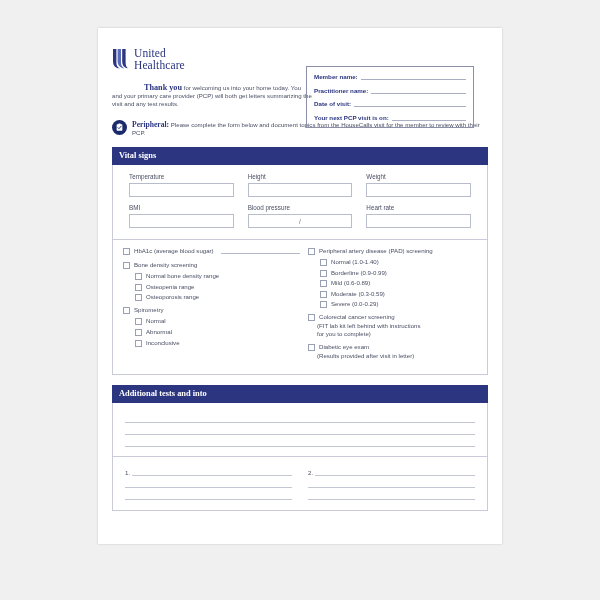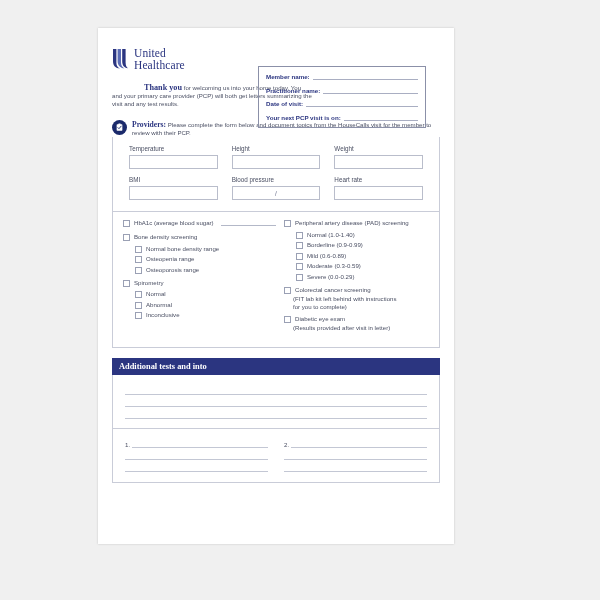--- a/index.html
+++ b/index.html
@@ -5,21 +5,21 @@
   html, body {
     margin: 0; padding: 0;
     width: 600px; height: 600px;
     background: #f0f0f0;
     font-family: "Liberation Sans", sans-serif;
     overflow: hidden;
   }
   .page {
     position: absolute;
     left: 98px; top: 28px;
-    width: 356px; height: 516px;
+    width: 404px; height: 516px;
     background: #ffffff;
     box-shadow: 0 0 2px rgba(0,0,0,0.18);
     overflow: hidden;
   }
   .inner { padding: 0 14px; }
 
   
   .hdr { position: relative; padding-top: 20px; }
   .logo-row { display: flex; align-items: flex-start; gap: 6px; }
   .logo-mark { width: 16px; height: 22px; flex: 0 0 auto; }
@@ -155,21 +155,21 @@
 
       <div class="providers-row">
         <div class="prov-icon">
           <svg viewBox="0 0 12 12" width="9" height="9">
             <rect x="2.2" y="1.8" width="7.6" height="8.6" rx="1" fill="#ffffff"></rect>
             <rect x="4.4" y="0.8" width="3.2" height="1.8" rx=".5" fill="#ffffff"></rect>
             <path d="M3.9 6.2 L5.3 7.6 L8.2 4.2" stroke="#1b2a6b" stroke-width="1.2" fill="none" stroke-linecap="round" stroke-linejoin="round"></path>
           </svg>
         </div>
         <div class="prov-txt">
-          <b>Providers:</b><span> Please complete the form below and document topics from the HouseCalls visit for the member to review with their PCP.</span>
+          <b>Peripheral:</b><span> Please complete the form below and document topics from the HouseCalls visit for the member to review with their PCP.</span>
         </div>
       </div>
 
       <div class="member-box">
         <div class="mb-row">
           <span class="lbl">Member name:</span>
           <span class="rule"></span>
         </div>
         <div class="mb-row">
           <span class="lbl">Practitioner name:</span>
@@ -179,20 +179,21 @@
           <span class="lbl">Date of visit:</span>
           <span class="rule"></span>
         </div>
         <div class="mb-row">
           <span class="lbl">Your next PCP visit is on:</span>
           <span class="rule"></span>
         </div>
       </div>
     </div>
 
+    <div class="bar">Vital signs</div>
     <div class="panel">
       <div class="vs-grid">
         <div>
           <div class="vs-lab">Temperature</div>
           <div class="vs-in"></div>
         </div>
         <div>
           <div class="vs-lab">Height</div>
           <div class="vs-in"></div>
         </div>

